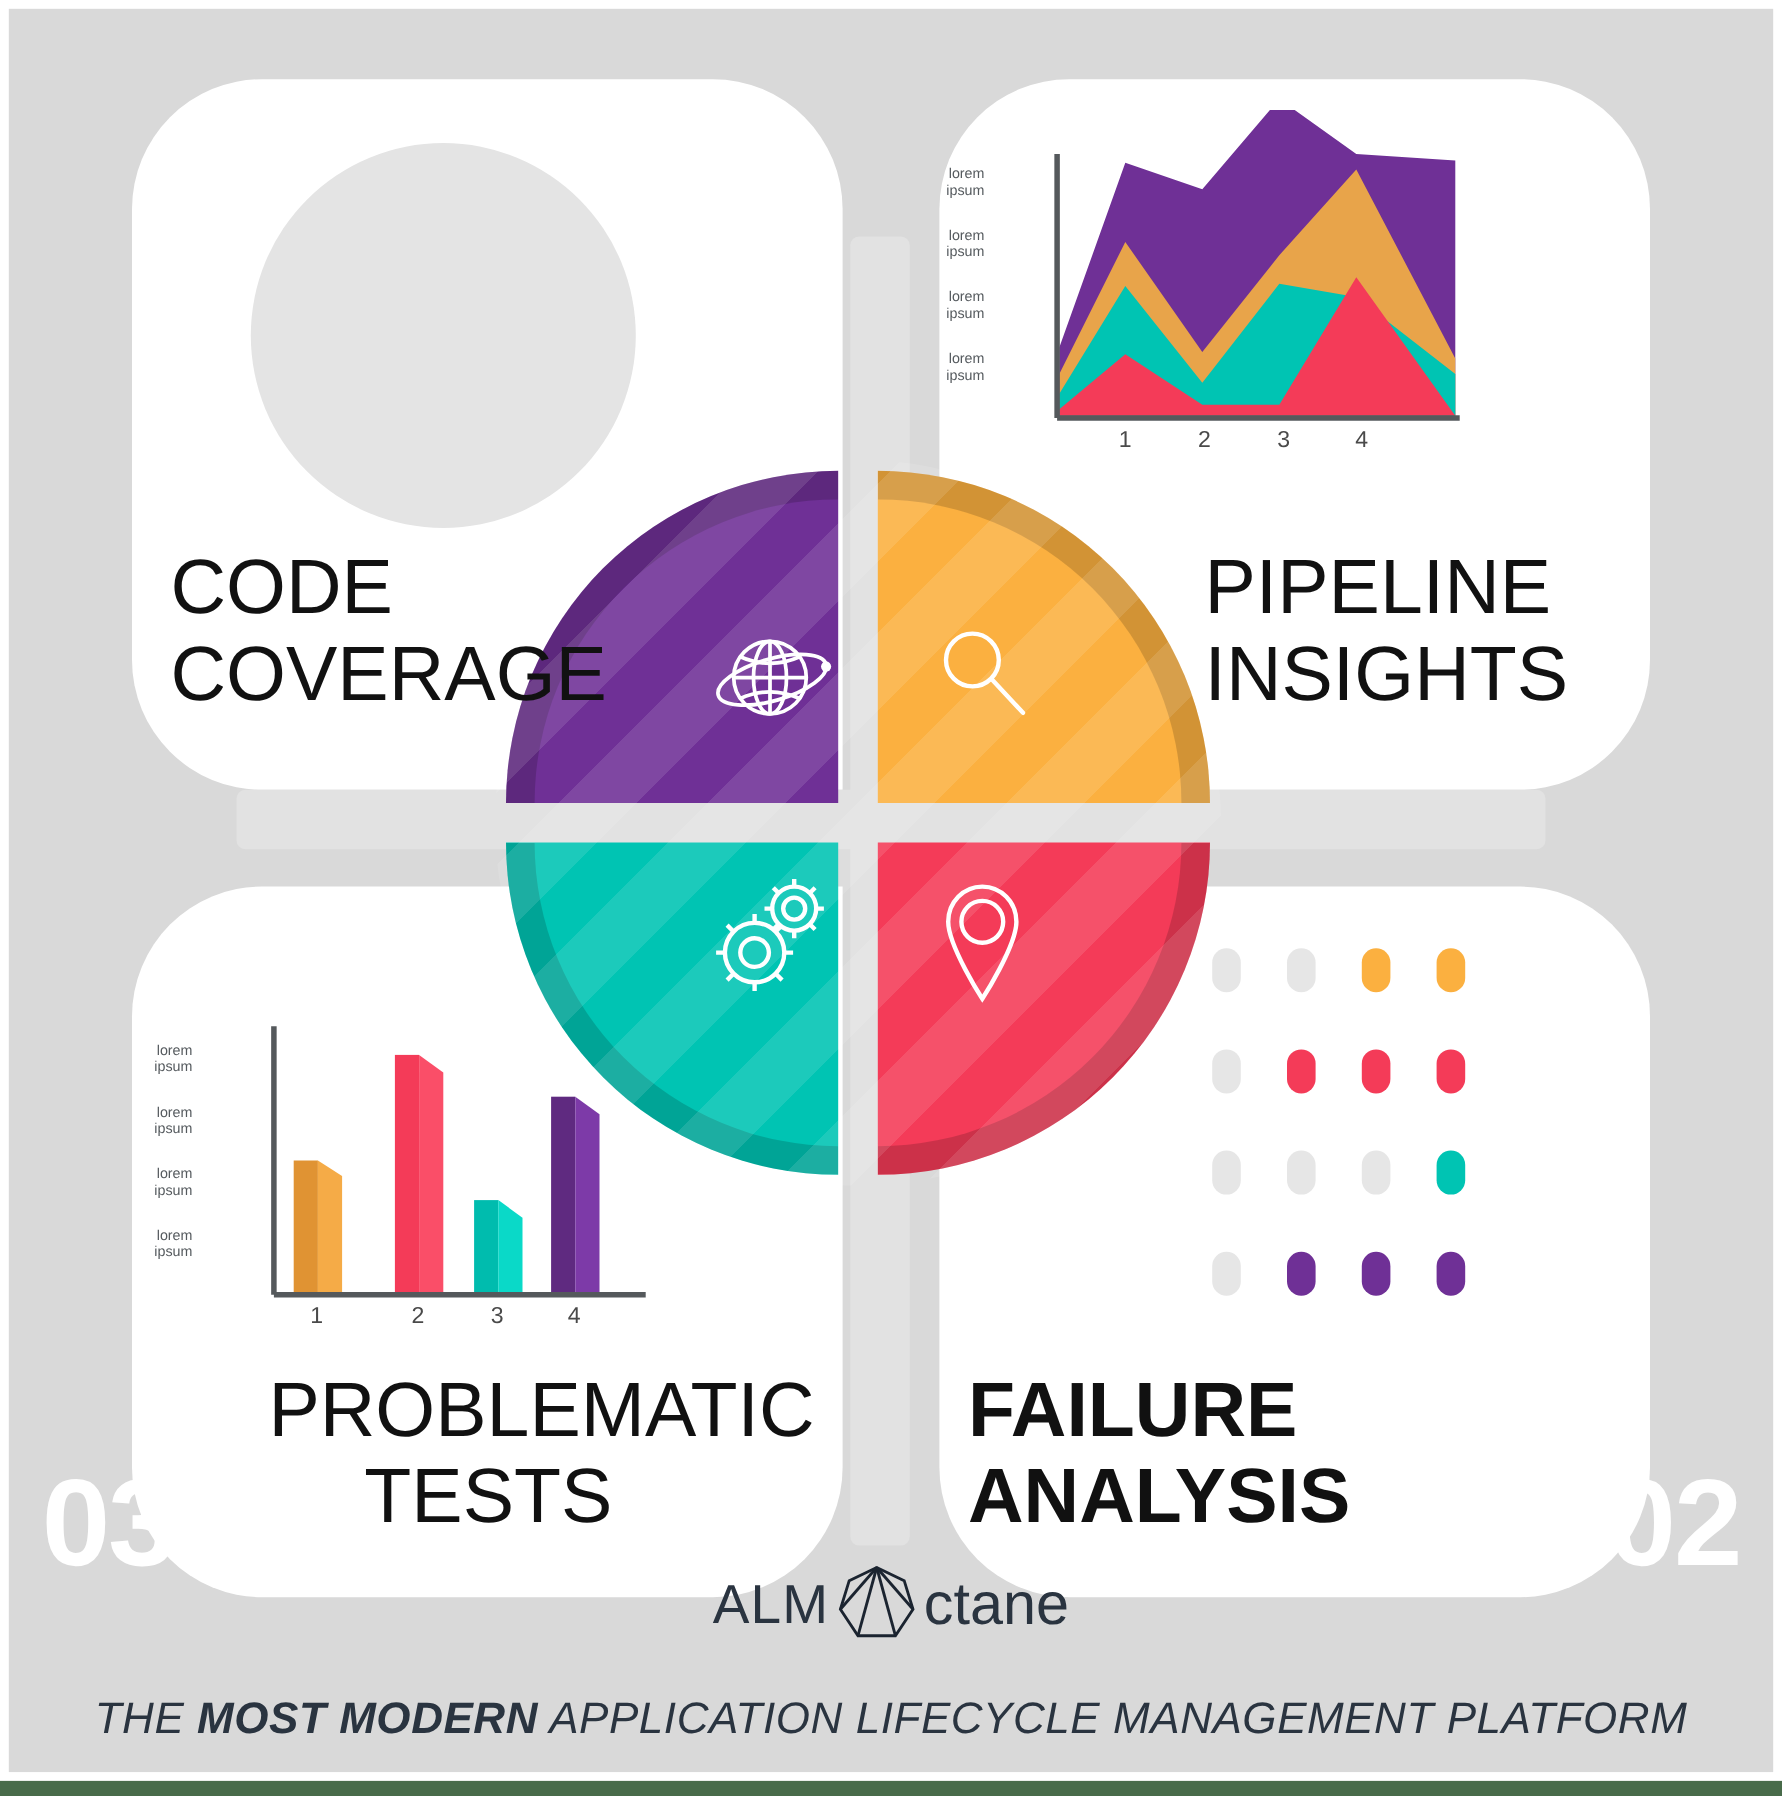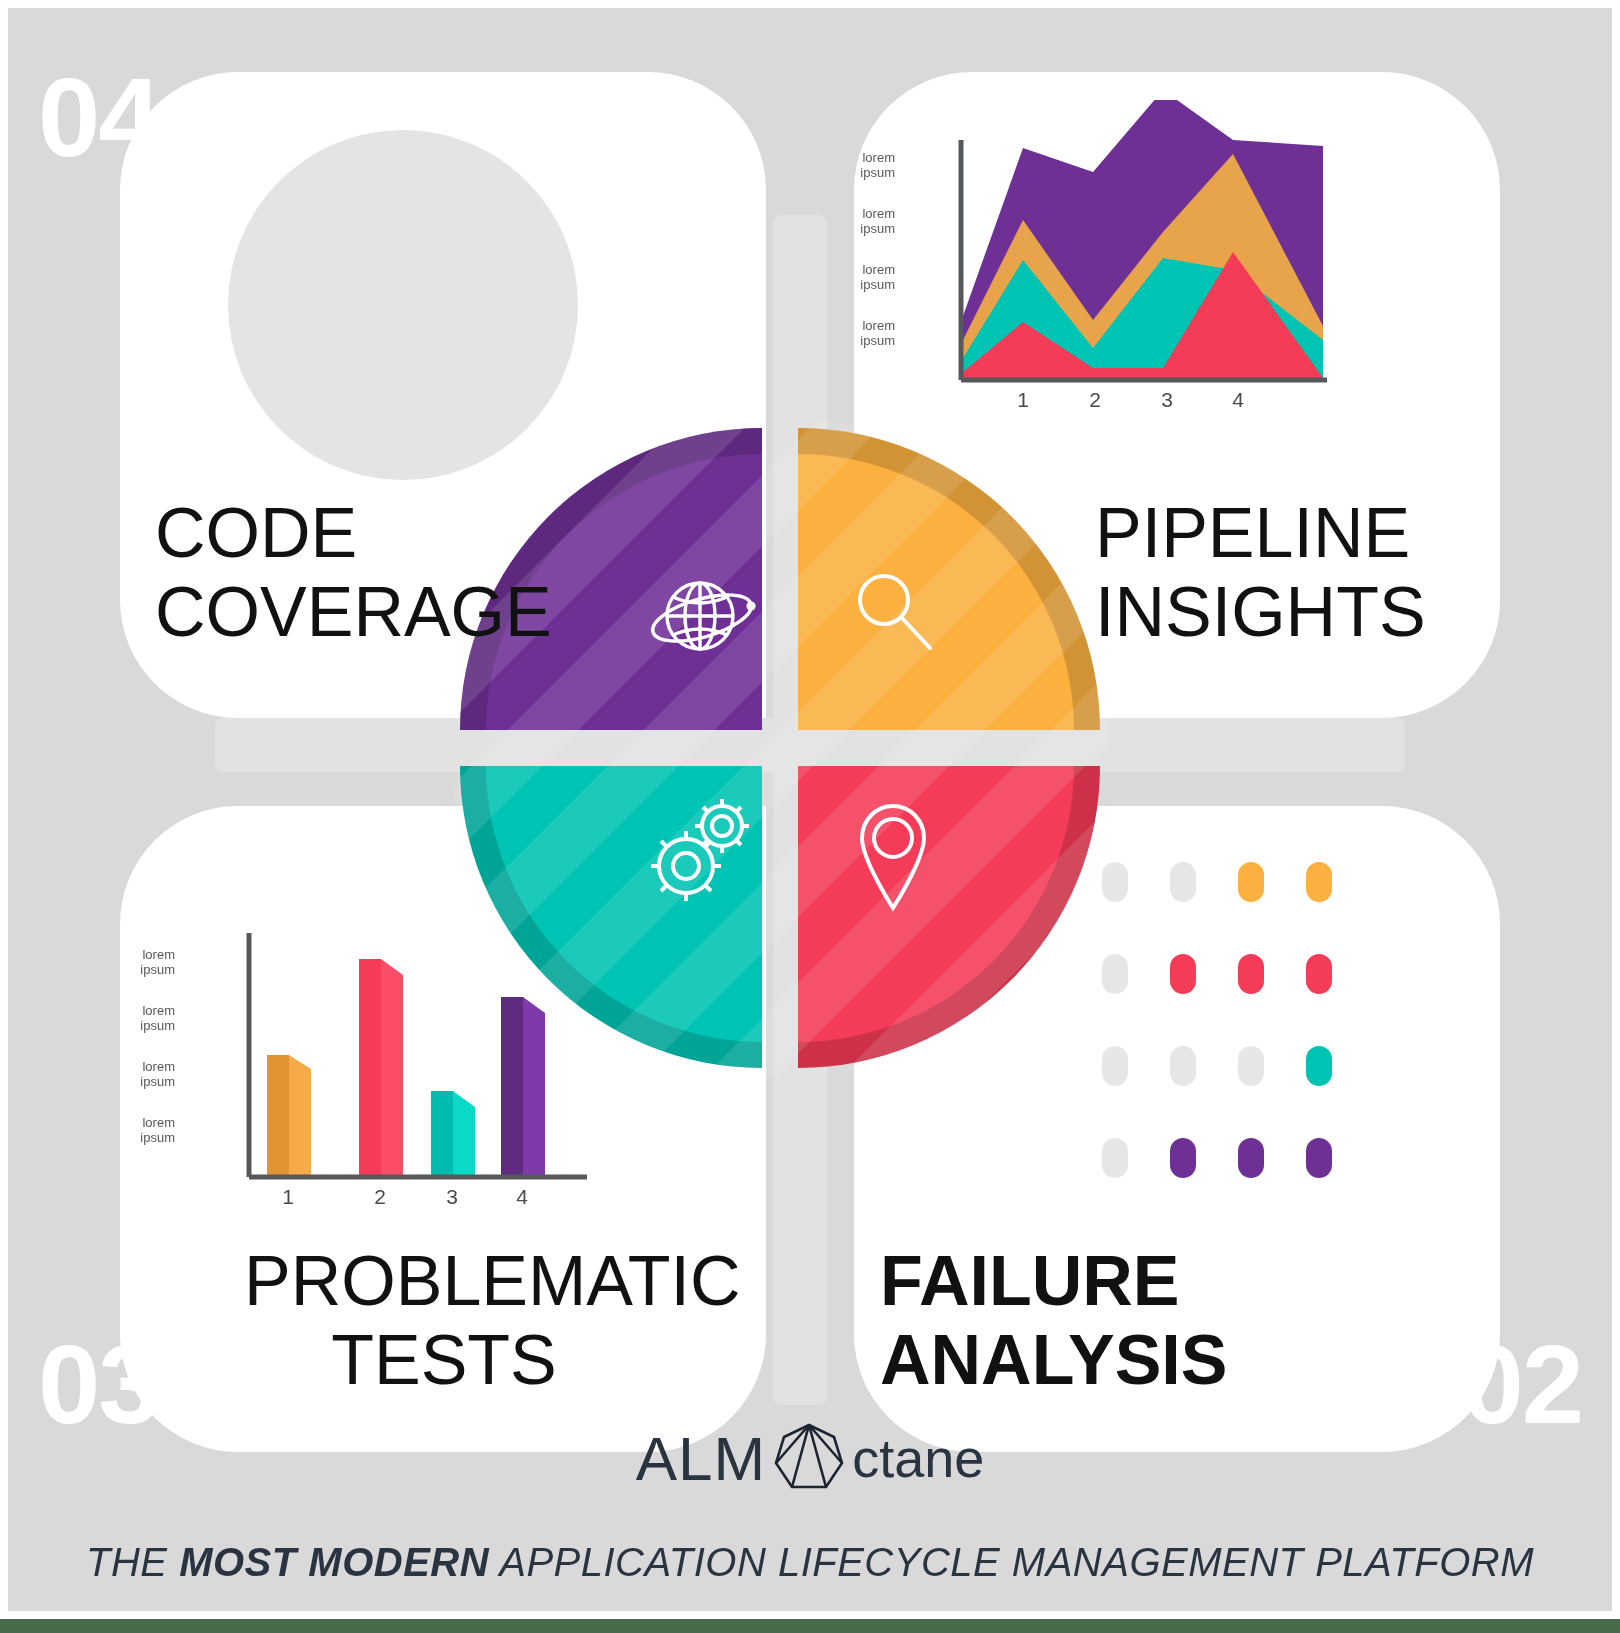--- a/index.html
+++ b/index.html
@@ -164,21 +164,21 @@
     justify-self: start; align-self: start;
   }
 
   
   .footer-logo {
     position: absolute; left: 0; bottom: 138px; width: 1620px;
     display: flex; align-items: center; justify-content: center;
     gap: 6px;
   }
   .logo-alm {
-    font-size: 62px; color: #2a3440; font-weight: normal;
+    font-size: 50px; color: #2a3440; font-weight: normal;
     letter-spacing: 1px;
   }
   .logo-ctane {
     font-size: 54px; color: #2a3440; font-weight: normal;
     letter-spacing: 0px;
   }
   .logo-octagon { display: block; }
   .tagline {
     position: absolute; left: 0; bottom: 48px; width: 1620px;
     text-align: center;
@@ -188,21 +188,20 @@
     letter-spacing: 0.5px;
     white-space: nowrap;
   }
   .tagline b { font-weight: bold; }
 </style>
 </head>
 <body>
 
 <div id="poster">
 
-  <div class="corner-num num-04">04</div>
   <div class="corner-num num-03">03</div>
   <div class="corner-num num-02">02</div>
 
   <div class="card card-tl"></div>
   <div class="card card-tr"></div>
   <div class="card card-bl"></div>
   <div class="card card-br"></div>
 
   <div class="donut-wrap">
     <div class="donut-bg"></div>

